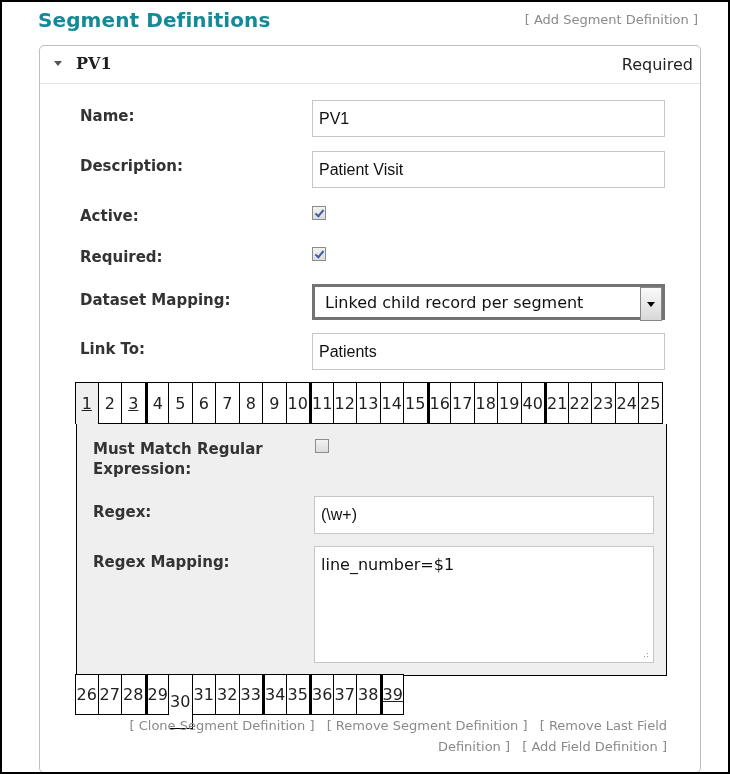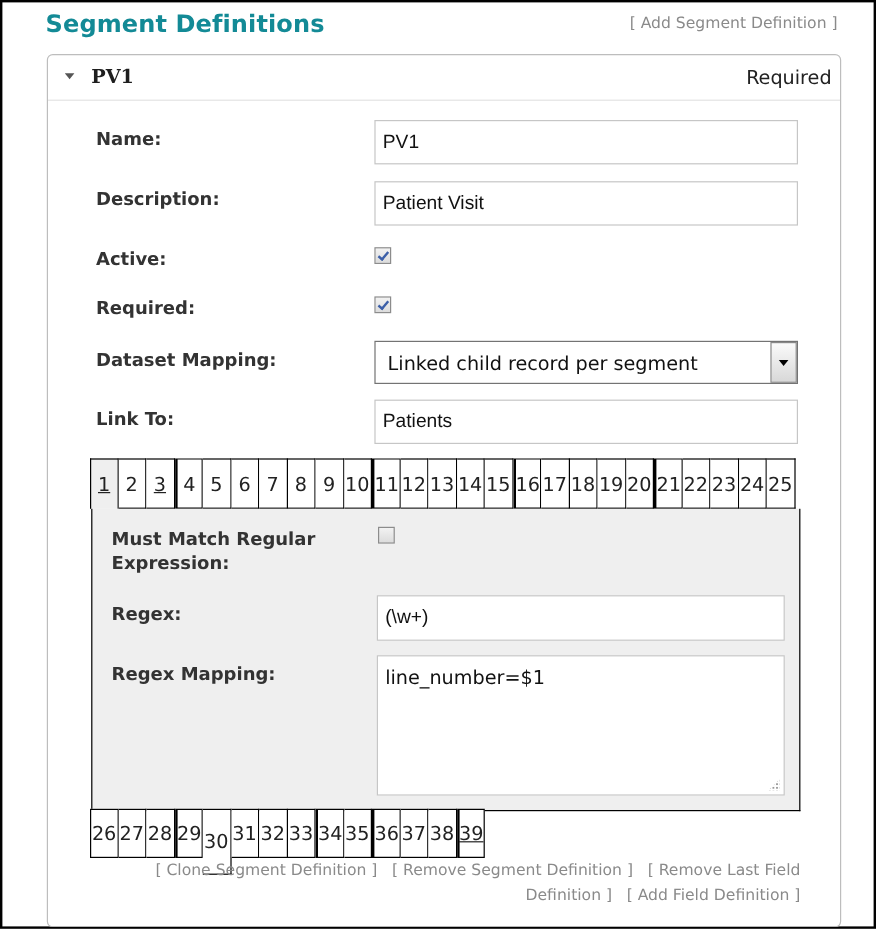--- a/index.html
+++ b/index.html
@@ -49,21 +49,21 @@
   }
   .checkbox {
     position: absolute; width: 14px; height: 14px; border: 1px solid #8c8c8c;
     background: linear-gradient(#f2f2f2, #dcdcdc);
   }
   .checkbox.checked::after {
     content: ""; position: absolute; left: 4px; top: 1px; width: 3px; height: 7px;
     border-right: 2px solid #3c5fa8; border-bottom: 2px solid #3c5fa8; transform: rotate(40deg);
   }
   .select {
-    position: absolute; background: #fff; border: 1px solid #737373;
+    position: absolute; background: #fff; border: 3px solid #737373;
     font-family: "DejaVu Sans", sans-serif; font-size: 16px; color: #111;
     padding-left: 10px; display: flex; align-items: center;
   }
   .select-btn {
     position: absolute; right: 0; top: 0; width: 22px; height: 34px;
     border: 1px solid #888; background: linear-gradient(#fafafa, #d8d8d8);
   }
   .select-btn::after {
     content: ""; position: absolute; left: 6px; top: 14px;
     border-left: 4px solid transparent; border-right: 4px solid transparent; border-top: 5px solid #000;
@@ -190,21 +190,21 @@
     <div class="tab" style="width: 23.5px;">
       <span>17</span>
     </div>
     <div class="tab" style="width: 23.5px;">
       <span>18</span>
     </div>
     <div class="tab" style="width: 23.5px;">
       <span>19</span>
     </div>
     <div class="tab" style="width: 23.5px;">
-      <span>20</span>
+      <span>40</span>
     </div>
     <div class="tab thick" style="width: 23.5px;">
       <span>21</span>
     </div>
     <div class="tab" style="width: 23.5px;">
       <span>22</span>
     </div>
     <div class="tab" style="width: 23.5px;">
       <span>23</span>
     </div>

